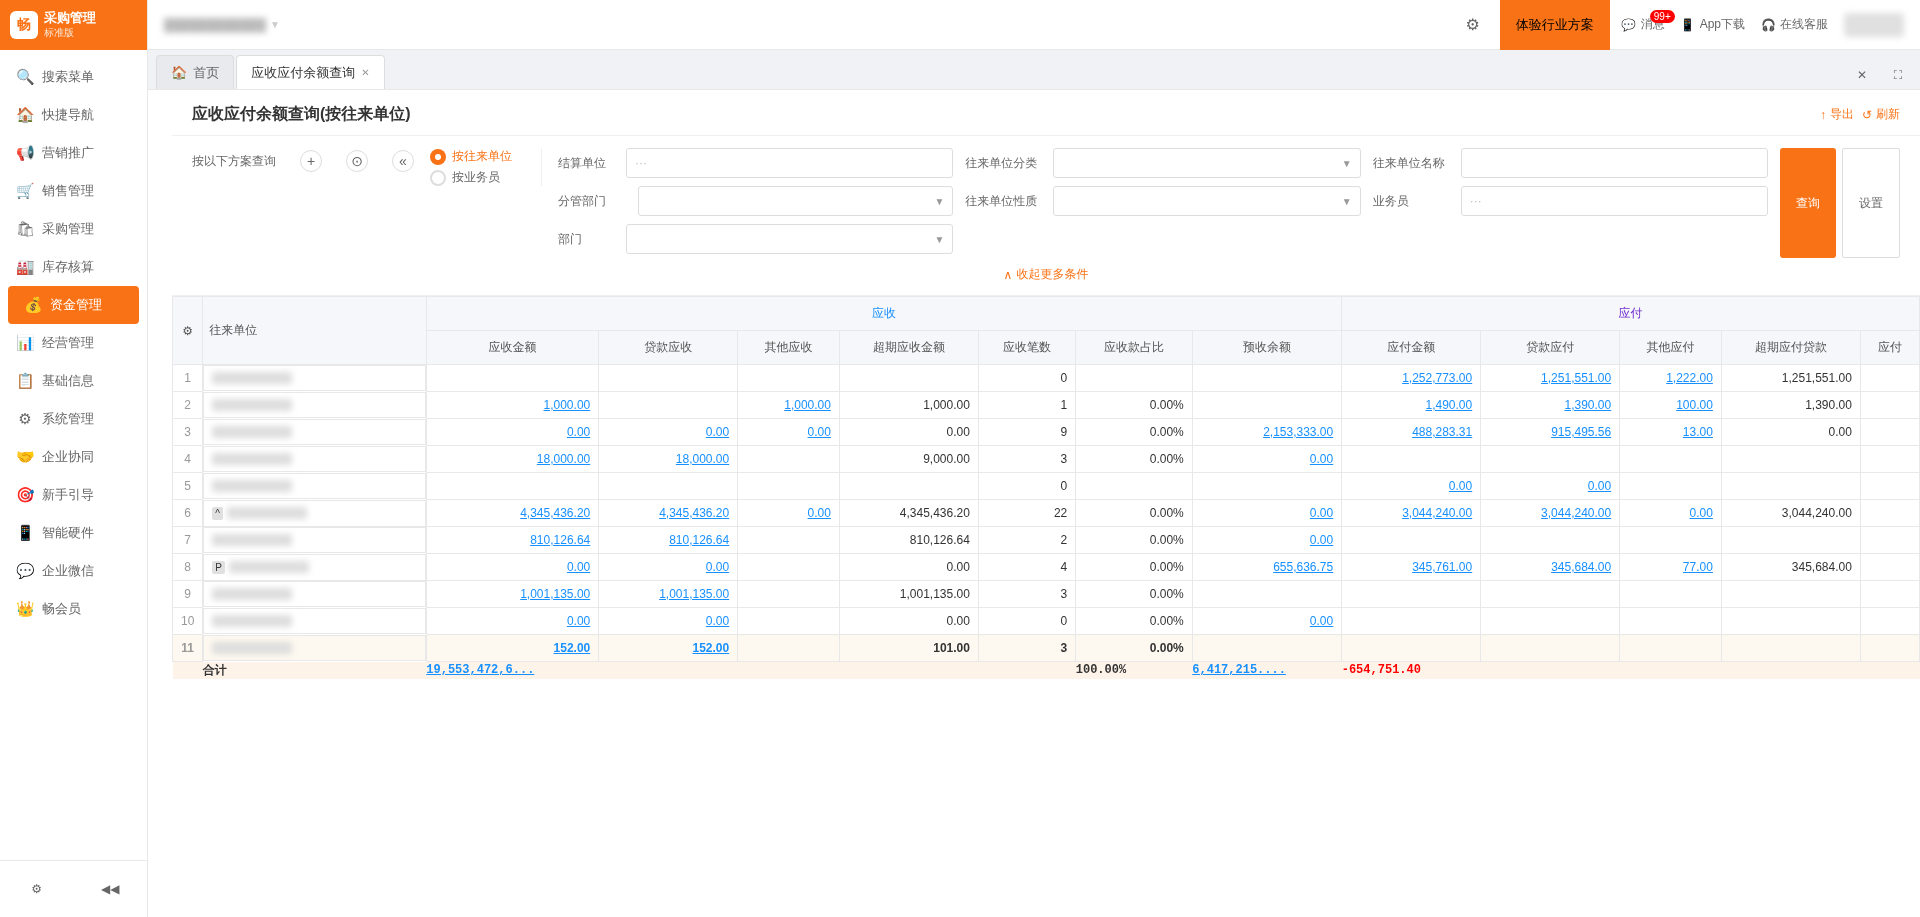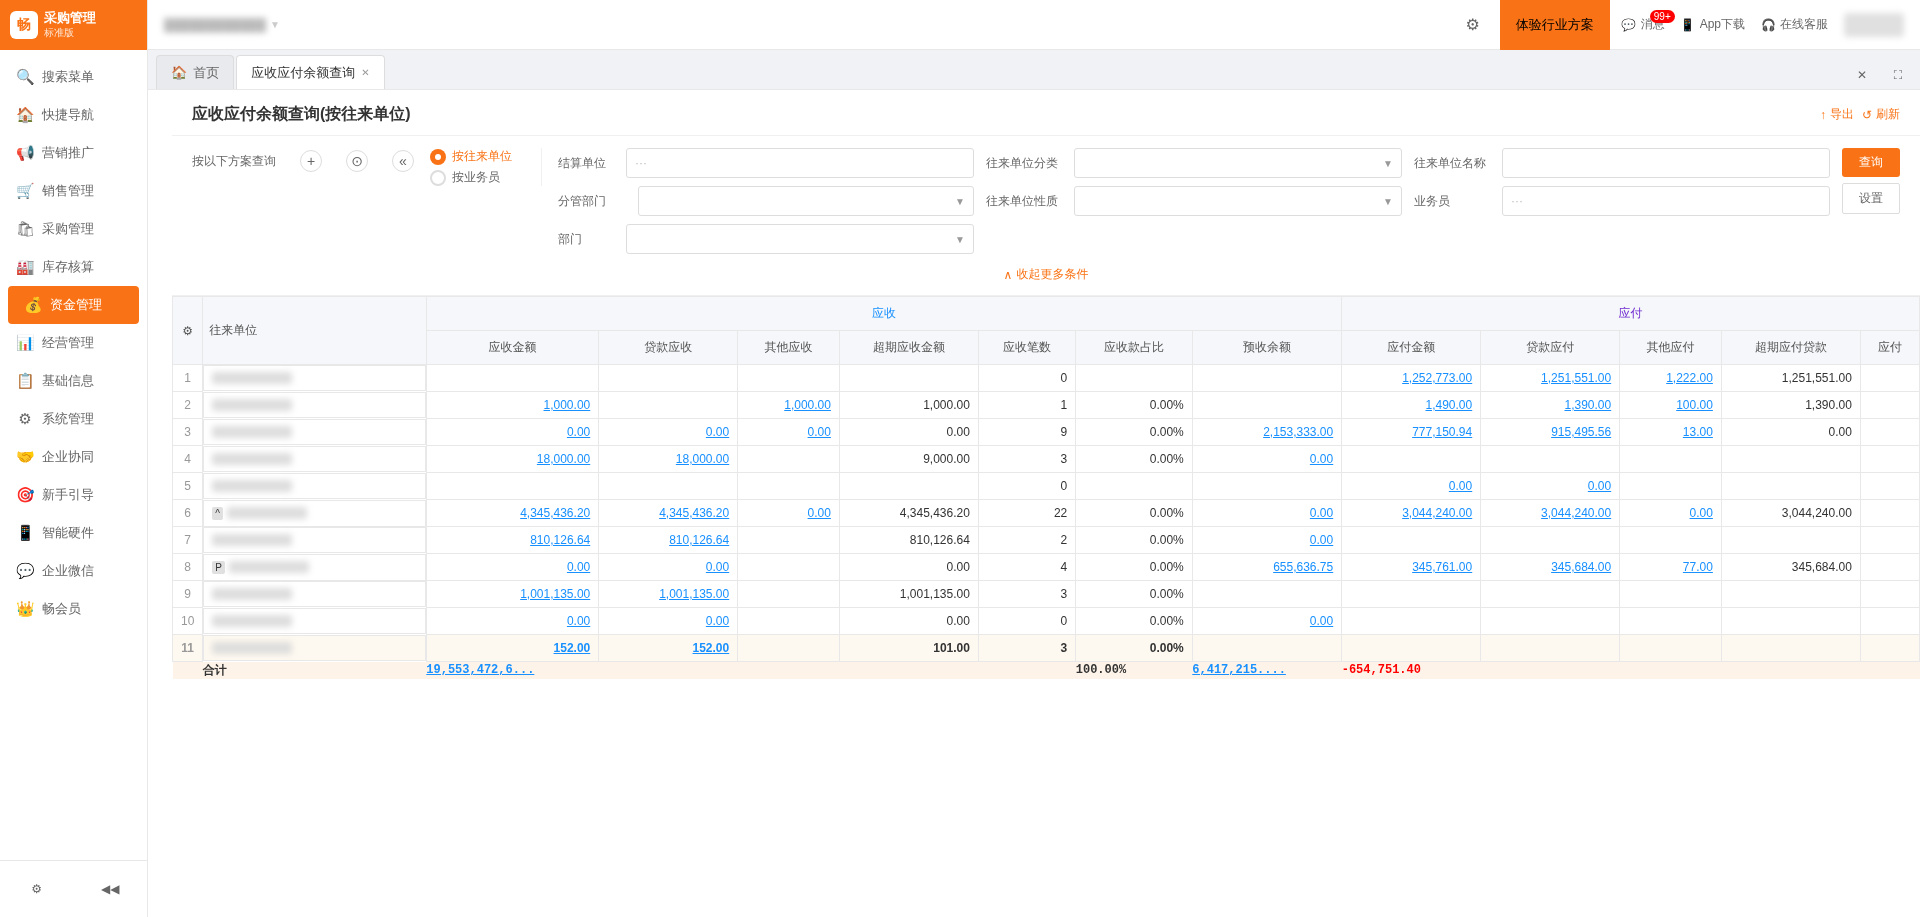--- a/index.html
+++ b/index.html
@@ -295,21 +295,21 @@
             <div style="display:flex;align-items:center;gap:8px;">
               <span style="color:#666;font-size:12px;white-space:nowrap;min-width:60px;">部门</span>
               <div class="filter-select" style="flex:1;">
                 <span></span>
                 <span class="filter-chevron">▼</span>
               </div>
             </div>
           </div>
         </div>
 
-        <div style="display:flex;flex-direction:column;gap:6px;padding:0 0 0 12px;justify-content:flex-start;">
+        <div style="display:flex;flex-direction:row;gap:6px;padding:0 0 0 12px;justify-content:flex-start;">
           <button class="btn-query">查询</button>
           <button class="btn-settings">设置</button>
         </div>
       </div>
 
       <div class="filter-collapse">
         <span>∧</span>
         <span>收起更多条件</span>
       </div>
     </div>
@@ -383,21 +383,21 @@
 
         <span class="blurred" style="display:inline-block;width:80px;height:12px;background:#ddd;border-radius:2px;"></span>
       </td>
       <td><span class="link-val">0.00</span></td>
       <td><span class="link-val">0.00</span></td>
       <td><span class="link-val">0.00</span></td>
       <td><span>0.00</span></td>
       <td><span>9</span></td>
       <td><span>0.00%</span></td>
       <td><span class="link-val">2,153,333.00</span></td>
-      <td><span class="link-val">777,150.94</span></td>
+      <td><span class="link-val">488,283.31</span></td>
       <td><span class="link-val">915,495.56</span></td>
       <td><span class="link-val">13.00</span></td>
       <td><span>0.00</span></td>
       <td></td>
     </tr>
             <tr>
       <td>4</td>
       <td style="display:flex;align-items:center;gap:4px;">
 
         <span class="blurred" style="display:inline-block;width:80px;height:12px;background:#ddd;border-radius:2px;"></span>

